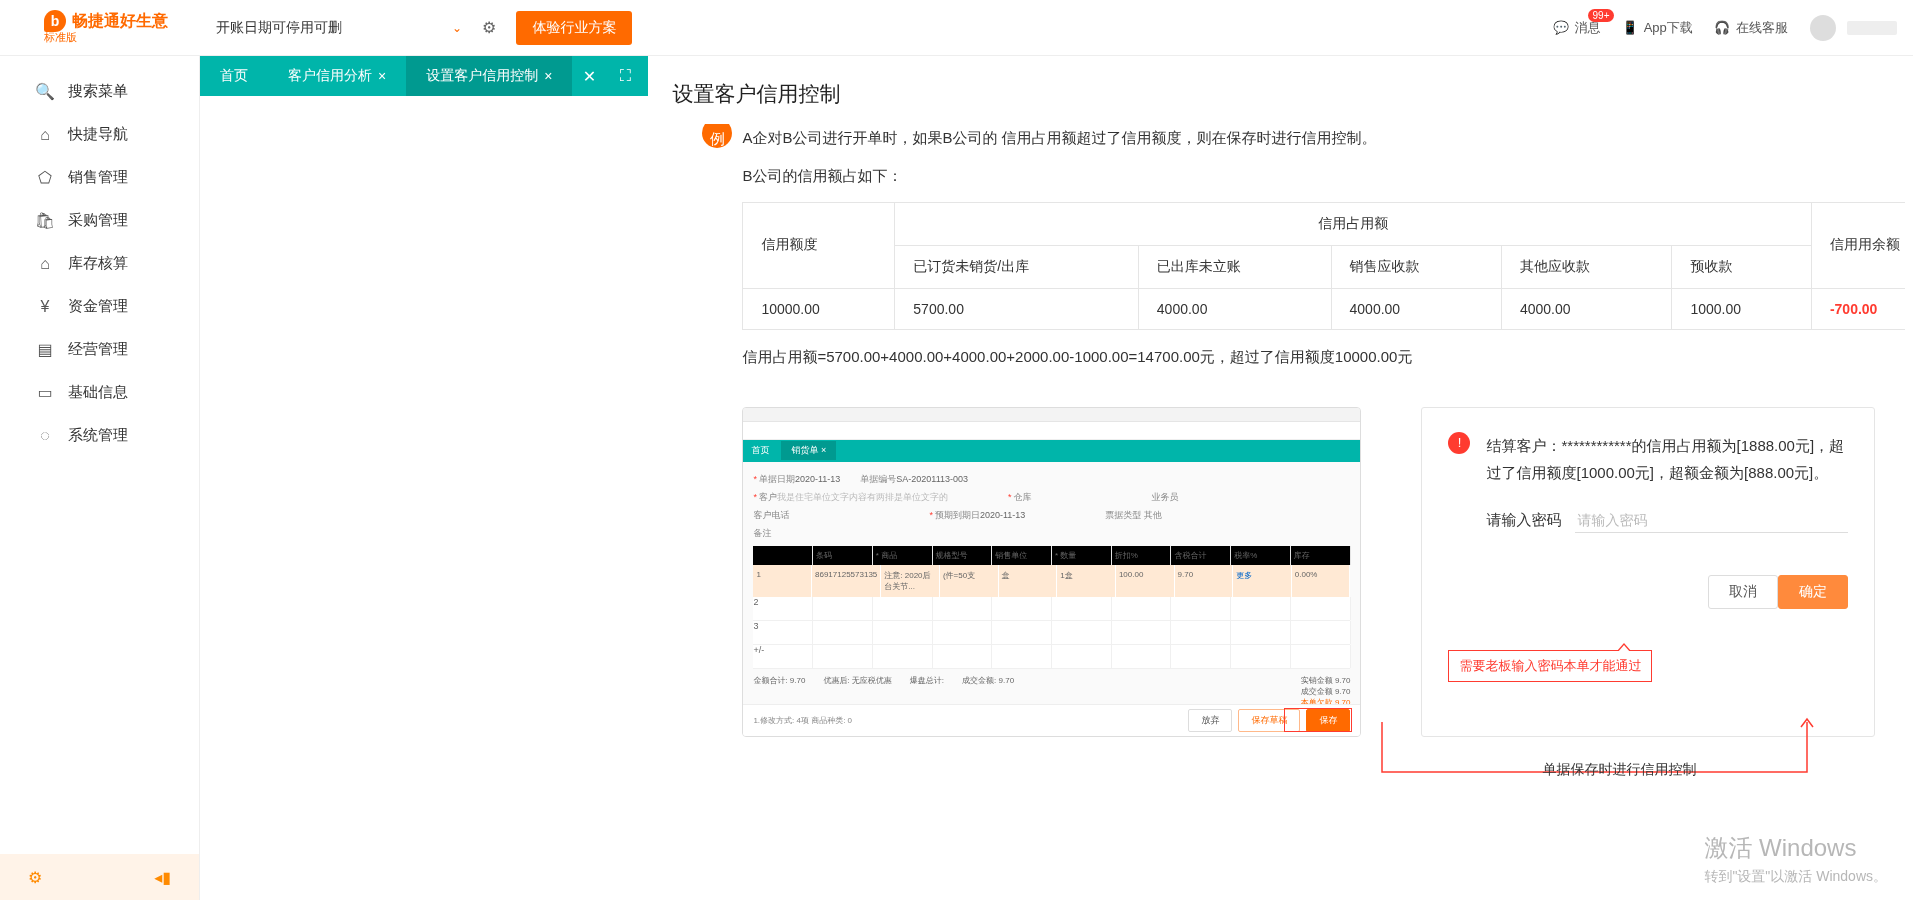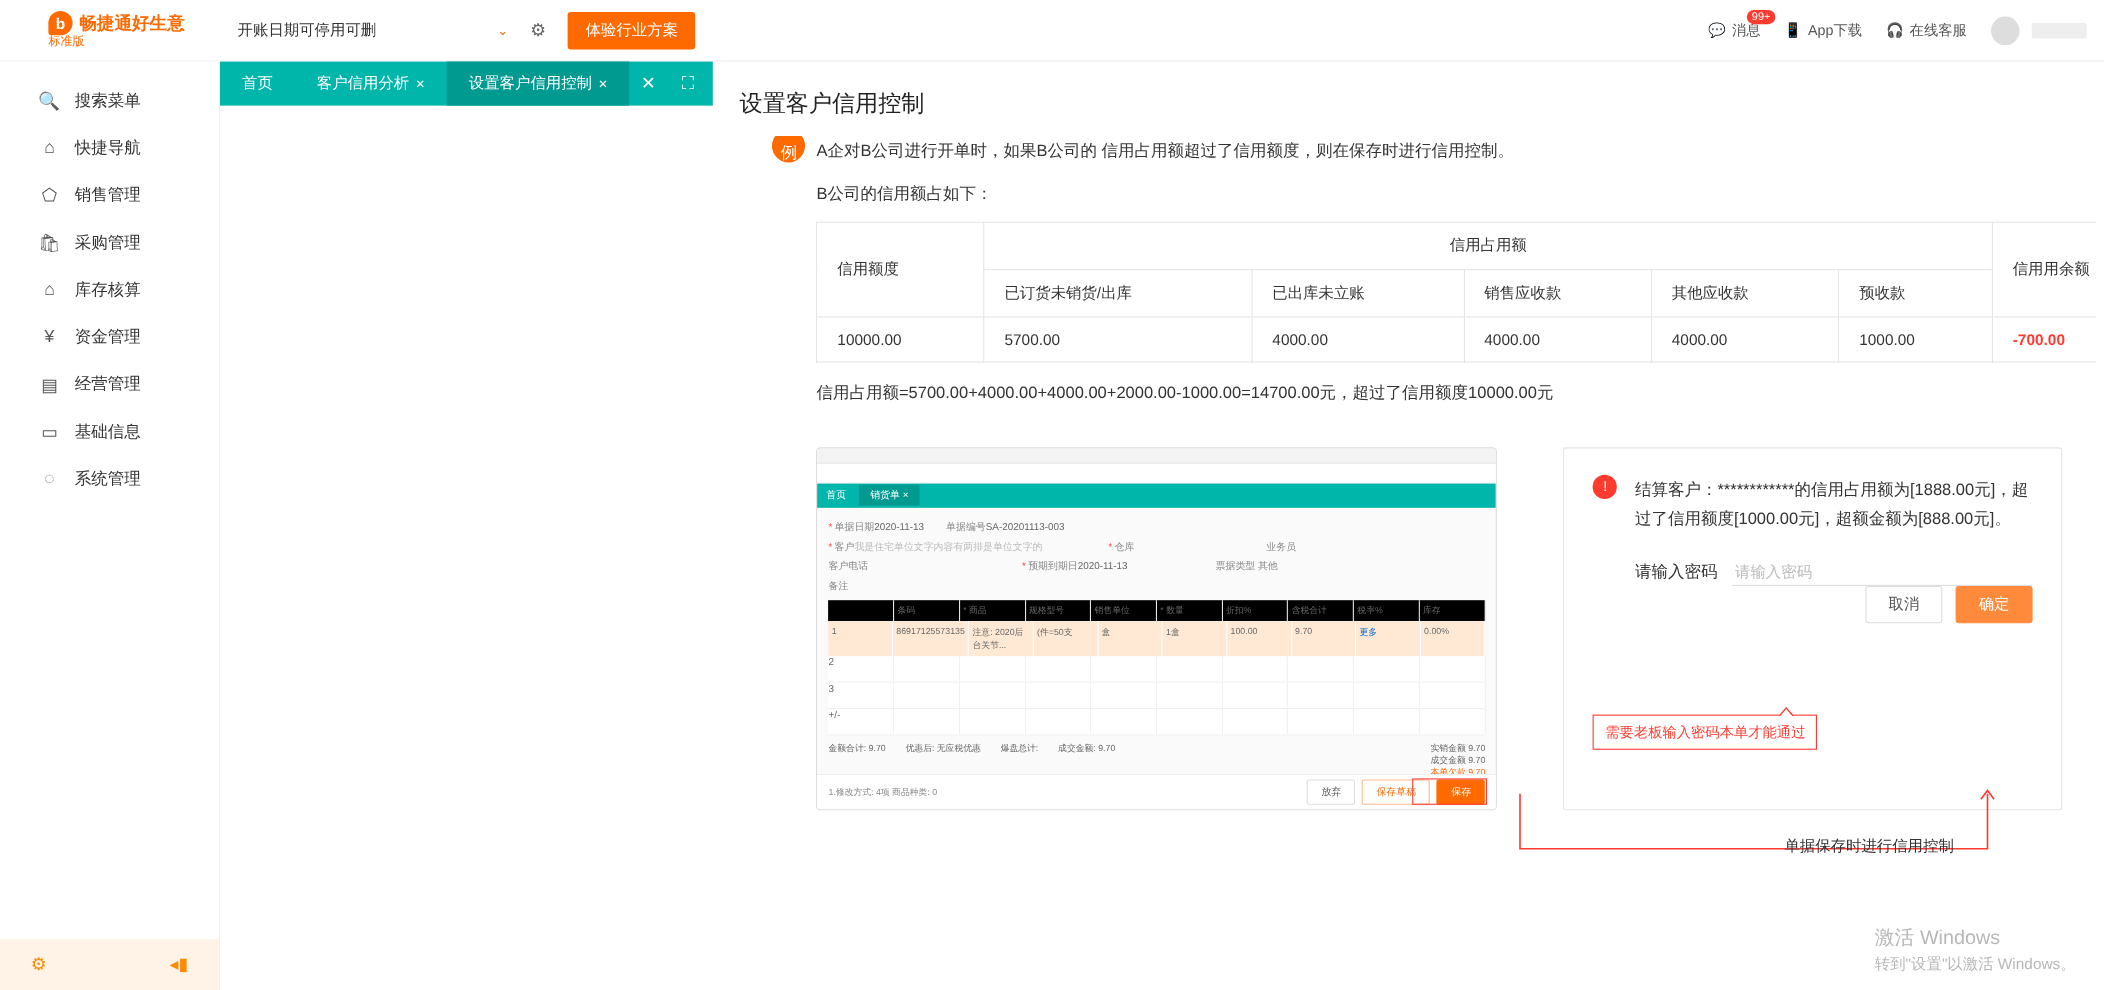--- a/index.html
+++ b/index.html
@@ -100,33 +100,33 @@
 .dialog-top { display:flex; gap: 16px; align-items:flex-start;}
 .warn-circle { width:22px; height:22px; border-radius:50%; background:#ff3b30; color:#fff; font-size:13px; display:flex; align-items:center; justify-content:center; flex-shrink:0;}
 .dialog-msg { font-size:15px; color:#333; line-height:1.8;}
 .pass-row { margin-top: 22px; display:flex; align-items:center; gap: 14px; margin-left: 38px;}
 .pass-label { font-size:15px; color:#333;}
 .pass-input { flex:1; border:none; border-bottom:1px solid #ddd; font-size:14px; padding:4px 2px; outline:none; color:#333;}
 .pass-input::placeholder{color:#bbb;}
 .note-bubble { position:absolute; left: 26px; bottom: 54px; border:1.5px solid #ff3b30; color:#ff3b30; font-size:13px; padding:6px 10px; background:#fff;}
 .note-bubble::after { content:""; position:absolute; top:-8px; right:20px; width:0;height:0; border-left:7px solid transparent; border-right:7px solid transparent; border-bottom:8px solid #ff3b30;}
 .note-bubble::before { content:""; position:absolute; top:-6px; right:21px; width:0;height:0; border-left:6px solid transparent; border-right:6px solid transparent; border-bottom:7px solid #fff; z-index:1;}
-.dialog-btns { display:flex; gap:12px; justify-content:flex-end; }
+.dialog-btns { display:flex; justify-content:flex-end; margin-top: 42px;}
 .dlg-btn { padding: 7px 20px; font-size:14px; border-radius:3px; cursor:pointer;}
 .dlg-cancel { background:#fff; border:1px solid #ddd; color:#555;}
 .dlg-ok { background:#ff8a3c; border:1px solid #ff8a3c; color:#fff;}
 
 
 .connector { position:absolute; top: 310px; left: 635px; width: 520px; height: 70px; pointer-events:none;}
 .connector svg { width:100%; height:100%; overflow:visible;}
-.caption-below { position:absolute; top: 354px; left: 880px; font-size:14px; color:#333;}
+.caption-below { position:absolute; top: 354px; left: 800px; font-size:14px; color:#333;}
 
 
 .watermark { position:absolute; right: 26px; bottom: 14px; text-align:left; color:#b7b7b7; pointer-events:none;}
-.watermark .l1 { font-size: 18px; }
+.watermark .l1 { font-size: 24px; }
 .watermark .l2 { font-size: 14px; margin-top:4px;}
 </style>
 </head>
 <body>
 
 <div class="top-header">
   <div class="logo-area">
     <div class="logo-row">
       <span class="logo-icon">b</span>
       <span class="logo-text">畅捷通好生意</span>

